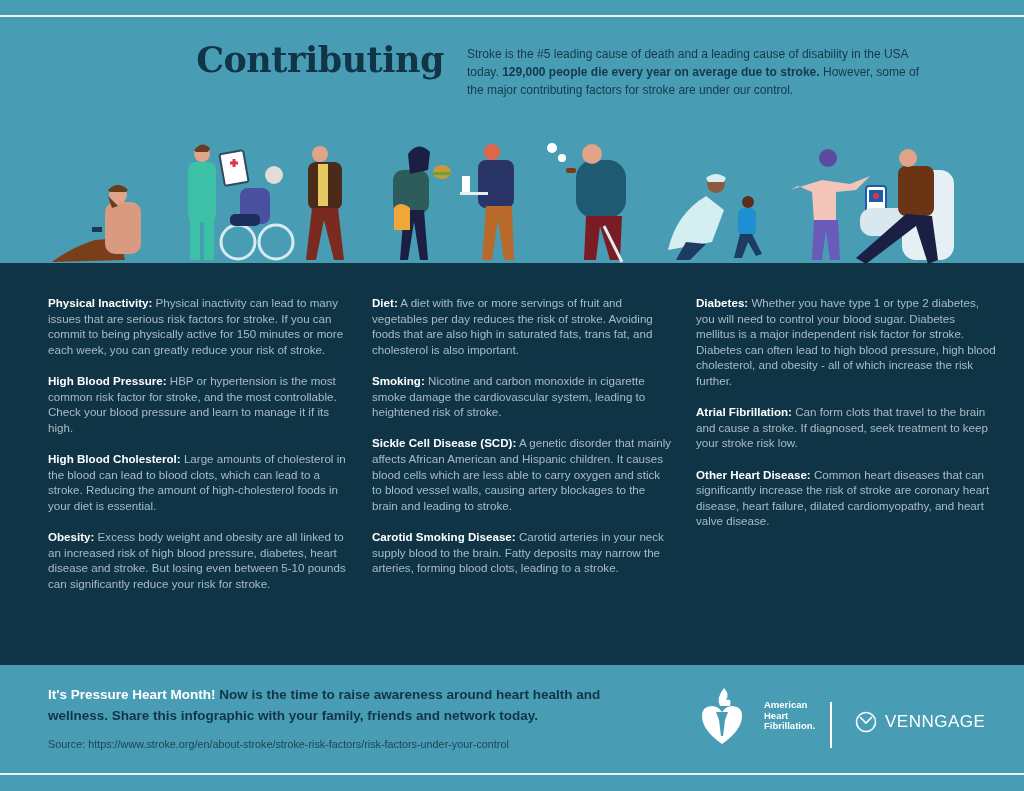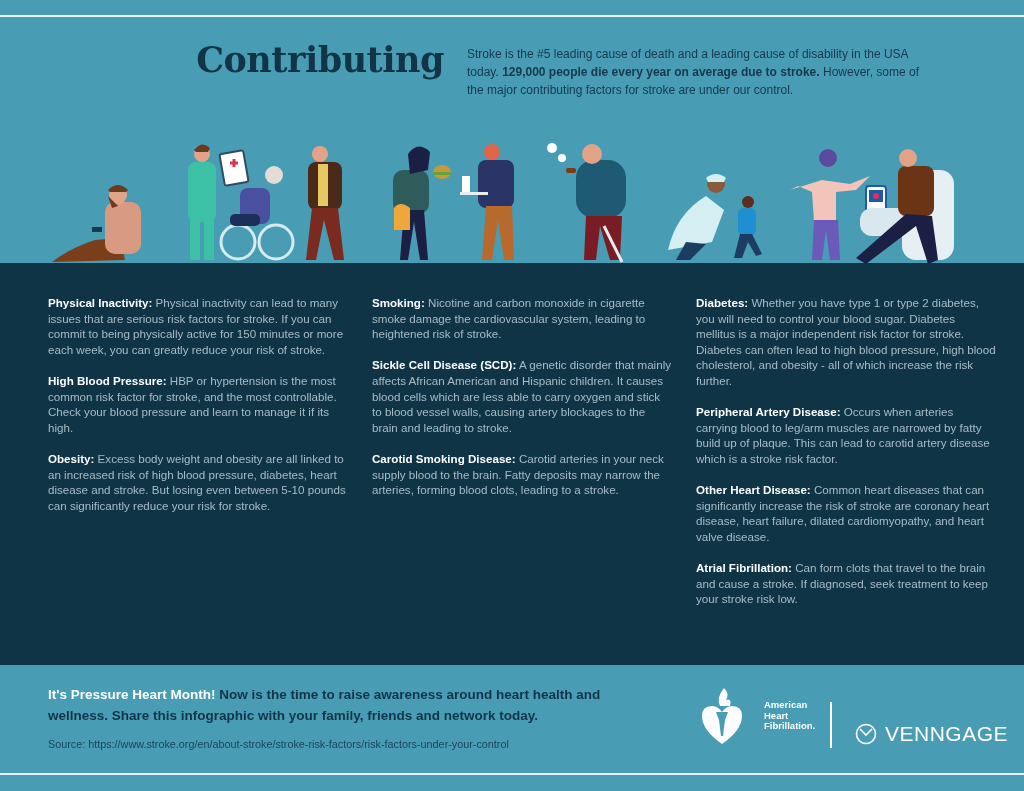--- a/index.html
+++ b/index.html
@@ -34,21 +34,21 @@
 
   .footer-text { position: absolute; left: 48px; top: 684px; width: 600px; }
   .cta { font-size: 13.5px; font-weight: bold; line-height: 21px; color: #133447; }
   .cta .hl { color: #ffffff; }
   .source { margin-top: 12px; font-size: 10.8px; color: #1c4458; }
 
   .logos { position: absolute; left: 700px; top: 686px; height: 60px; width: 300px; }
   .aha { position: absolute; left: 0; top: 0; display: flex; align-items: center; }
   .aha-text { color: #fff; font-size: 9.5px; font-weight: bold; line-height: 10.5px; margin-left: 20px; }
   .divider { position: absolute; left: 130px; top: 16px; width: 2px; height: 46px; background: #ffffff; }
-  .venngage { position: absolute; left: 155px; top: 36px; display: flex; align-items: center; color: #fff; font-size: 21px; letter-spacing: 0.5px; }
+  .venngage { position: absolute; left: 155px; top: 25px; display: flex; align-items: center; color: #fff; font-size: 17px; letter-spacing: 0.5px; }
   .venngage svg { margin-right: 8px; }
 </style>
 </head>
 <body>
 
 <div class="rule top"></div>
 
 <h1 class="title">
   <span>Contributing</span><br>
 </h1>
@@ -150,34 +150,35 @@
     <circle cx="908" cy="28" r="9" fill="#e2a488"></circle>
     <path d="M906,84 L856,128 L866,134 L916,96 L928,134 L938,130 L932,86 Z" fill="#1c1f44"></path>
   </g>
 </svg>
 
 <section class="dark"></section>
 
 <div class="col c1">
   <p class="item"><span class="h">Physical Inactivity:</span><span> Physical inactivity can lead to many issues that are serious risk factors for stroke. If you can commit to being physically active for 150 minutes or more each week, you can greatly reduce your risk of stroke.</span></p>
   <p class="item"><span class="h">High Blood Pressure:</span><span> HBP or hypertension is the most common risk factor for stroke, and the most controllable. Check your blood pressure and learn to manage it if its high.</span></p>
+  <p class="item"><span class="h">High Blood Cholesterol:</span><span> Large amounts of cholesterol in the blood can lead to blood clots, which can lead to a stroke. Reducing the amount of high-cholesterol foods in your diet is essential.</span></p>
   <p class="item"><span class="h">Obesity:</span><span> Excess body weight and obesity are all linked to an increased risk of high blood pressure, diabetes, heart disease and stroke. But losing even between 5-10 pounds can significantly reduce your risk for stroke.</span></p>
 </div>
 
 <div class="col c2">
+  <p class="item"><span class="h">Diet:</span><span> A diet with five or more servings of fruit and vegetables per day reduces the risk of stroke. Avoiding foods that are also high in saturated fats, trans fat, and cholesterol is also important.</span></p>
   <p class="item"><span class="h">Smoking:</span><span> Nicotine and carbon monoxide in cigarette smoke damage the cardiovascular system, leading to heightened risk of stroke.</span></p>
   <p class="item"><span class="h">Sickle Cell Disease (SCD):</span><span> A genetic disorder that mainly affects African American and Hispanic children. It causes blood cells which are less able to carry oxygen and stick to blood vessel walls, causing artery blockages to the brain and leading to stroke.</span></p>
   <p class="item"><span class="h">Carotid Smoking Disease:</span><span> Carotid arteries in your neck supply blood to the brain. Fatty deposits may narrow the arteries, forming blood clots, leading to a stroke.</span></p>
 </div>
 
 <div class="col c3">
   <p class="item"><span class="h">Diabetes:</span><span> Whether you have type 1 or type 2 diabetes, you will need to control your blood sugar. Diabetes mellitus is a major independent risk factor for stroke. Diabetes can often lead to high blood pressure, high blood cholesterol, and obesity - all of which increase the risk further.</span></p>
-  <p class="item"><span class="h">Peripheral Artery Disease:</span><span> Occurs when arteries carrying blood to leg/arm muscles are narrowed by fatty build up of plaque. This can lead to carotid artery disease which is a stroke risk factor.</span></p>
+  <p class="item"><span class="h">Atrial Fibrillation:</span><span> Can form clots that travel to the brain and cause a stroke. If diagnosed, seek treatment to keep your stroke risk low.</span></p>
   <p class="item"><span class="h">Other Heart Disease:</span><span> Common heart diseases that can significantly increase the risk of stroke are coronary heart disease, heart failure, dilated cardiomyopathy, and heart valve disease.</span></p>
-  <p class="item"><span class="h">Atrial Fibrillation:</span><span> Can form clots that travel to the brain and cause a stroke. If diagnosed, seek treatment to keep your stroke risk low.</span></p>
 </div>
 
 <div class="footer-text">
   <p class="cta"><span class="hl">It's Pressure Heart Month!</span><span> Now is the time to raise awareness around heart health and wellness. Share this infographic with your family, friends and network today.</span></p>
   <p class="source">Source: https://www.stroke.org/en/about-stroke/stroke-risk-factors/risk-factors-under-your-control</p>
 </div>
 
 <div class="logos">
   <div class="aha">
     <svg width="44" height="60" viewBox="0 0 44 60">

